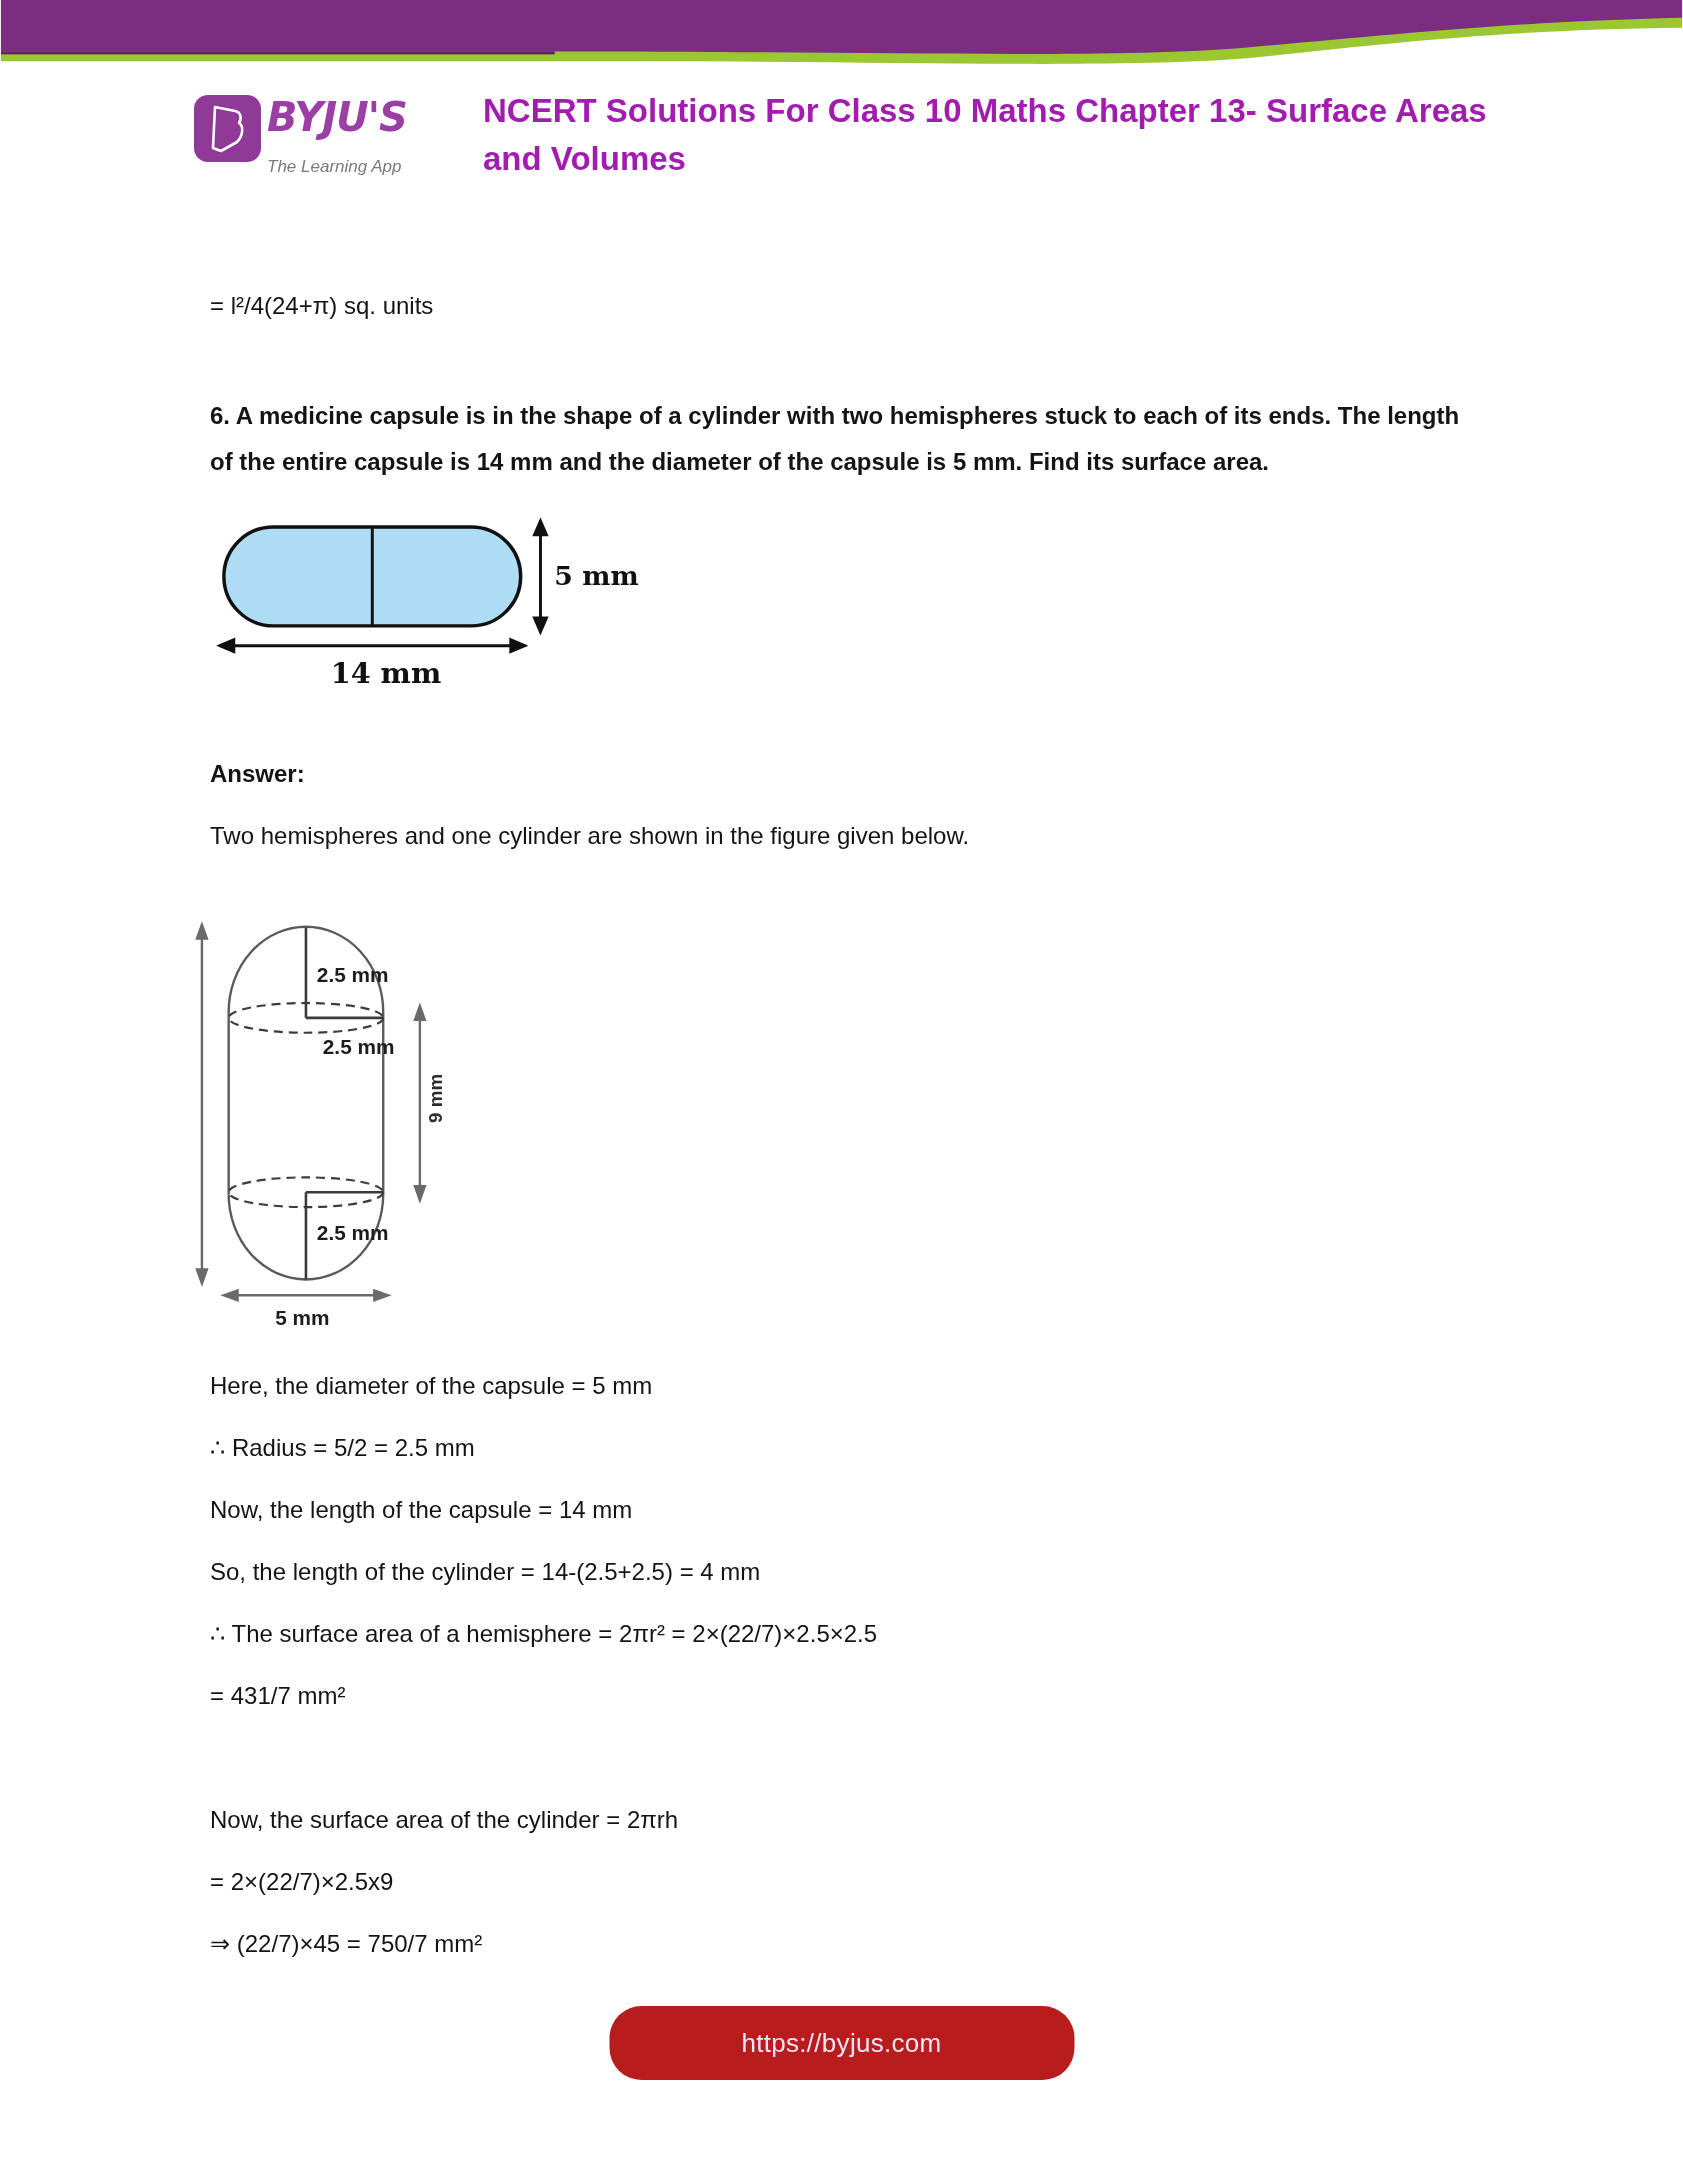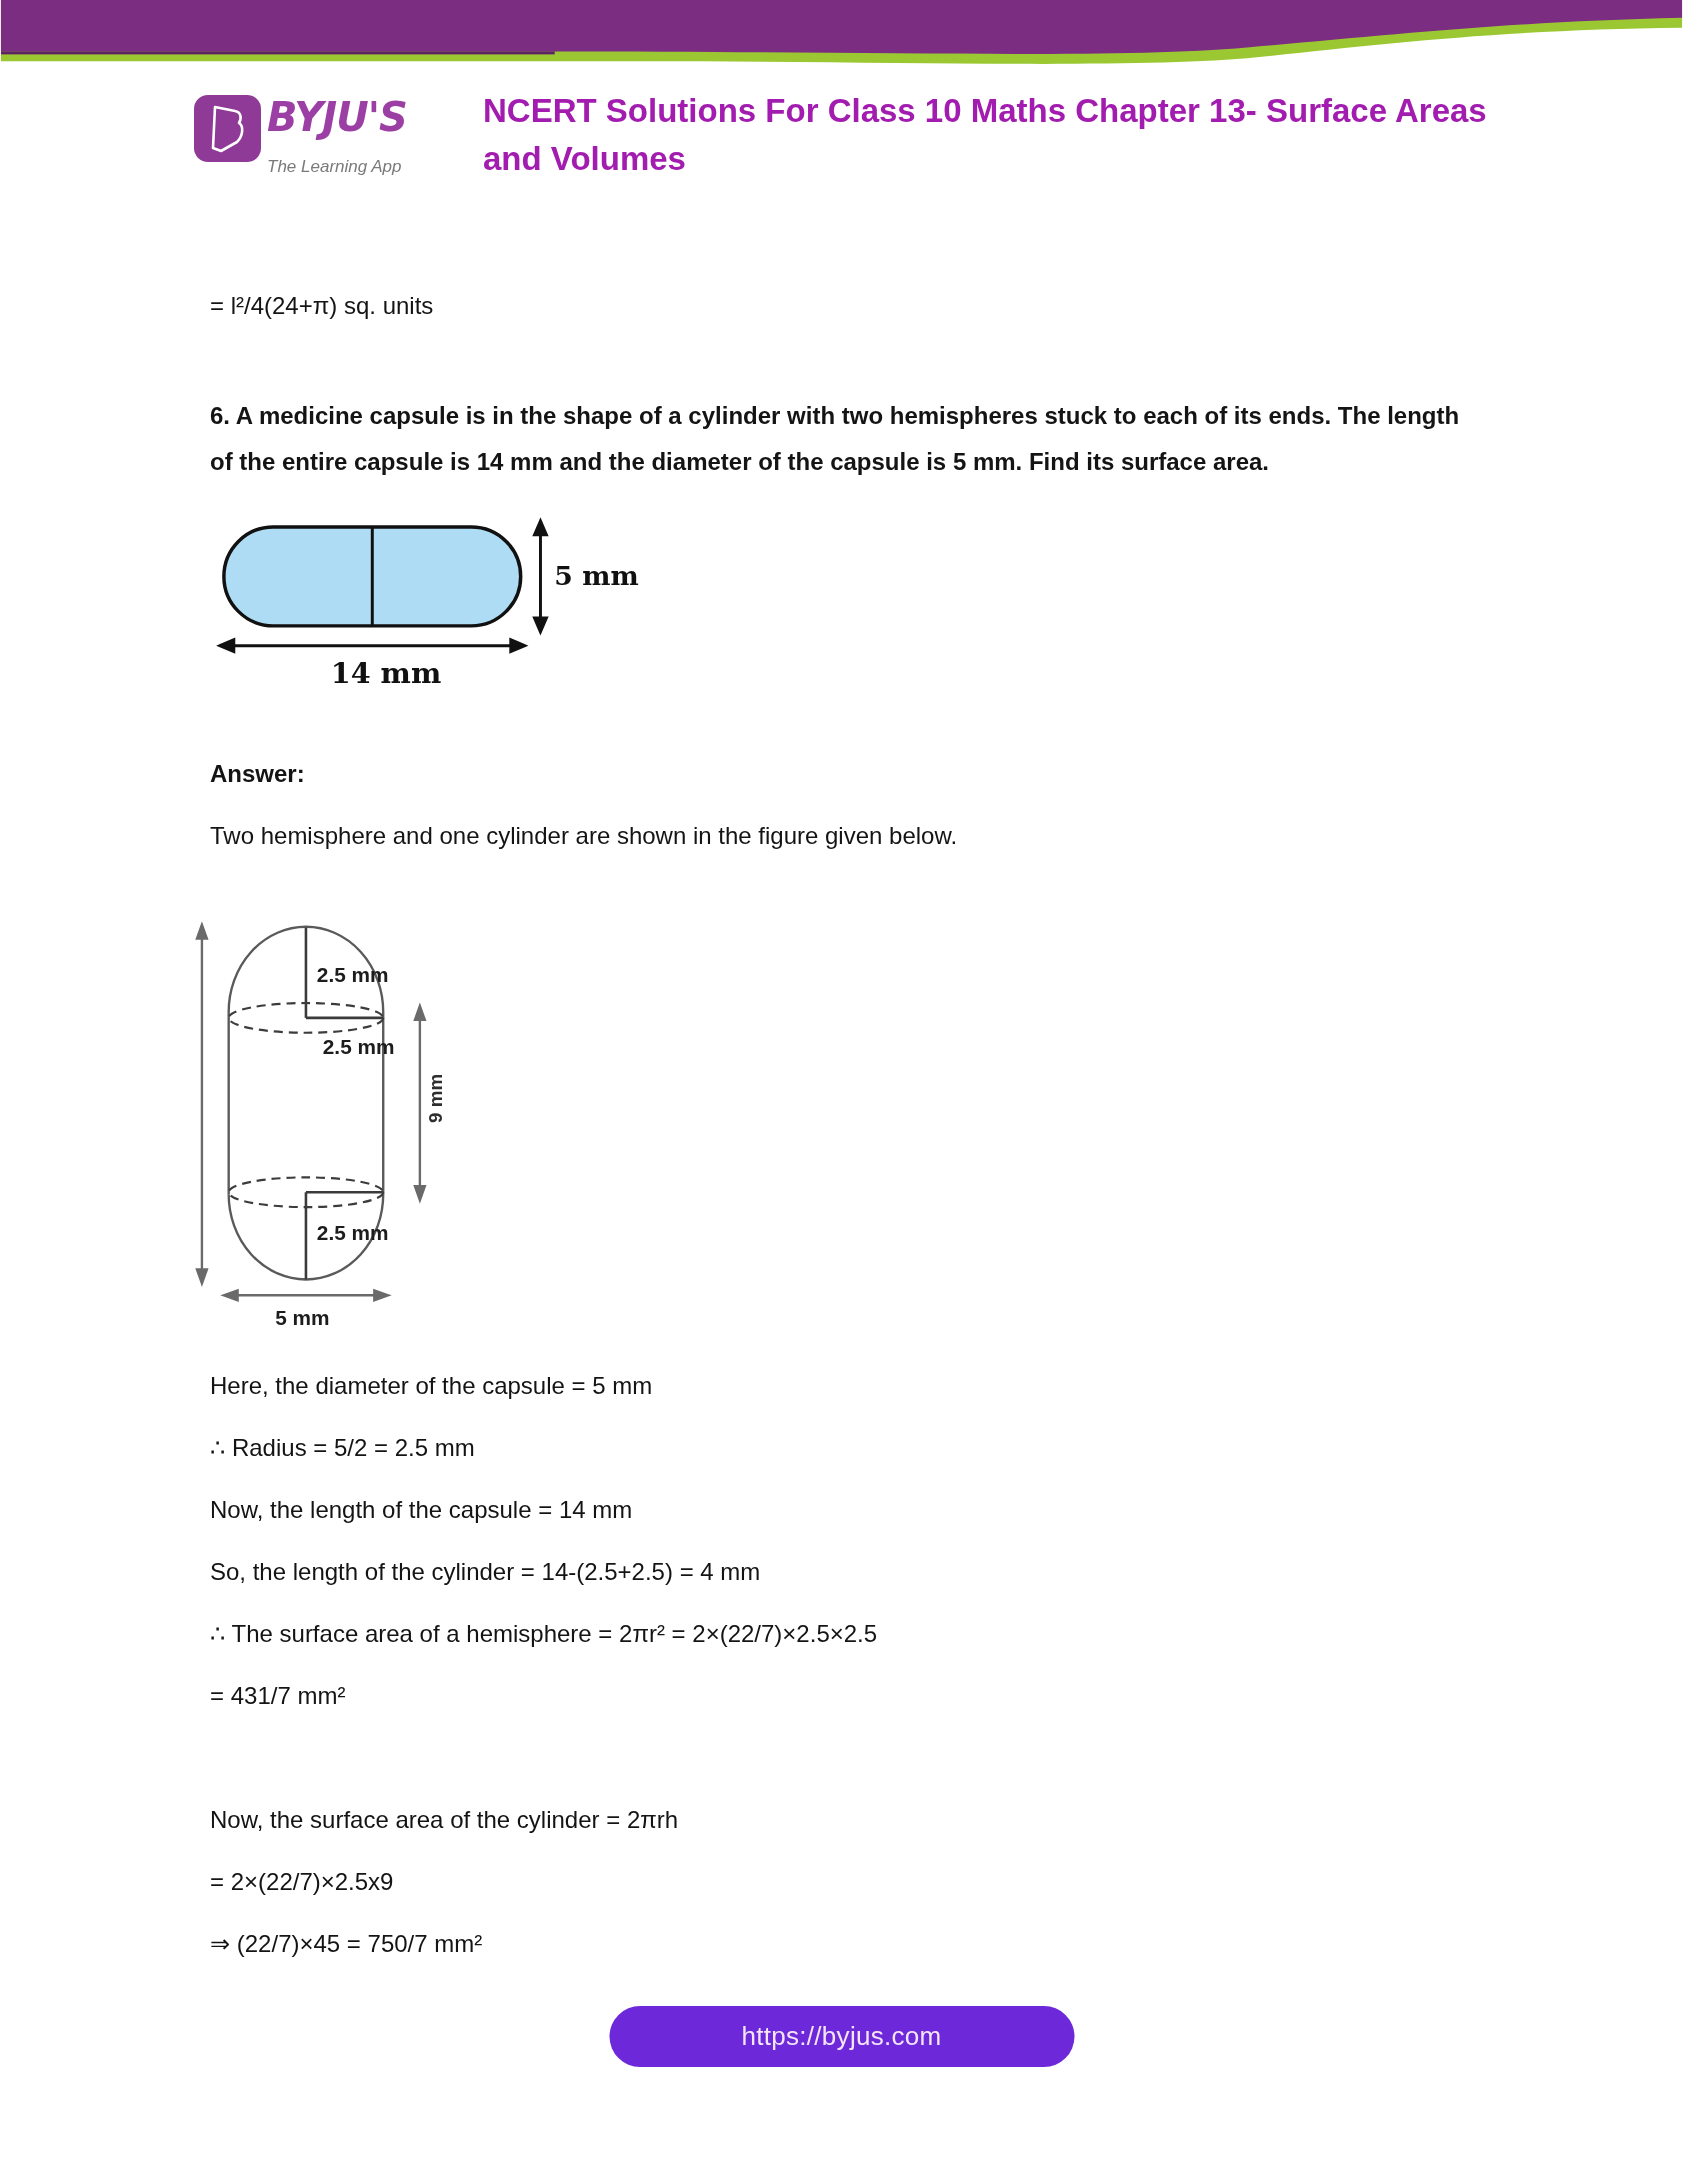--- a/index.html
+++ b/index.html
@@ -132,22 +132,22 @@
     position: relative;
   }
 
   
   .footer-btn {
     position: absolute;
     left: 50%;
     transform: translateX(-50%);
     top: 2006px;
     width: 465px;
-    height: 61px;
-    background: #6d28d9;
+    height: 74px;
+    background: #b91c1c;
     border: none;
     border-radius: 32px;
     color: #f4e4f7;
     font-family: "Liberation Sans", sans-serif;
     font-size: 26px;
     letter-spacing: 0.3px;
     display: flex;
     align-items: center;
     justify-content: center;
     cursor: pointer;
@@ -214,21 +214,21 @@
         <polygon points="6,132 20,126 20,138"></polygon>
         <polygon points="314,132 300,126 300,138"></polygon>
       </g>
       <text x="118" y="170" font-family="DejaVu Serif, serif" font-size="29" font-weight="bold" fill="#111111">14 mm</text>
     </svg>
   </div>
 
   <div class="spacer-22"></div>
 
   <p class="para bold">Answer:</p>
-  <p class="para">Two hemisphere and one cylinder are shown in the figure given below.</p>
+  <p class="para">Two hemispheres and one cylinder are shown in the figure given below.</p>
 
   <div class="fig2">
     <svg width="426" height="436" viewBox="0 0 430 440" xmlns="http://www.w3.org/2000/svg" stroke-linecap="butt">
 
       <path d="M35,118 A78,86 0 0 1 191,118" fill="none" stroke="#5a5a5a" stroke-width="2.4"></path>
 
       <line x1="35" y1="118" x2="35" y2="302" stroke="#5a5a5a" stroke-width="2.4"></line>
       <line x1="191" y1="118" x2="191" y2="302" stroke="#5a5a5a" stroke-width="2.4"></line>
 
       <path d="M35,302 A78,86 0 0 0 191,302" fill="none" stroke="#5a5a5a" stroke-width="2.4"></path>

